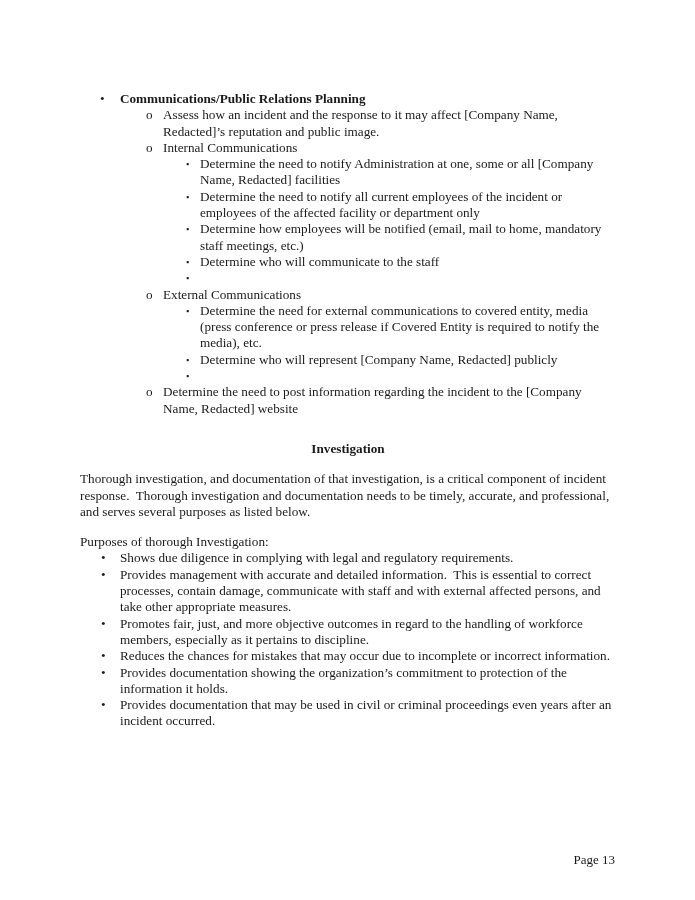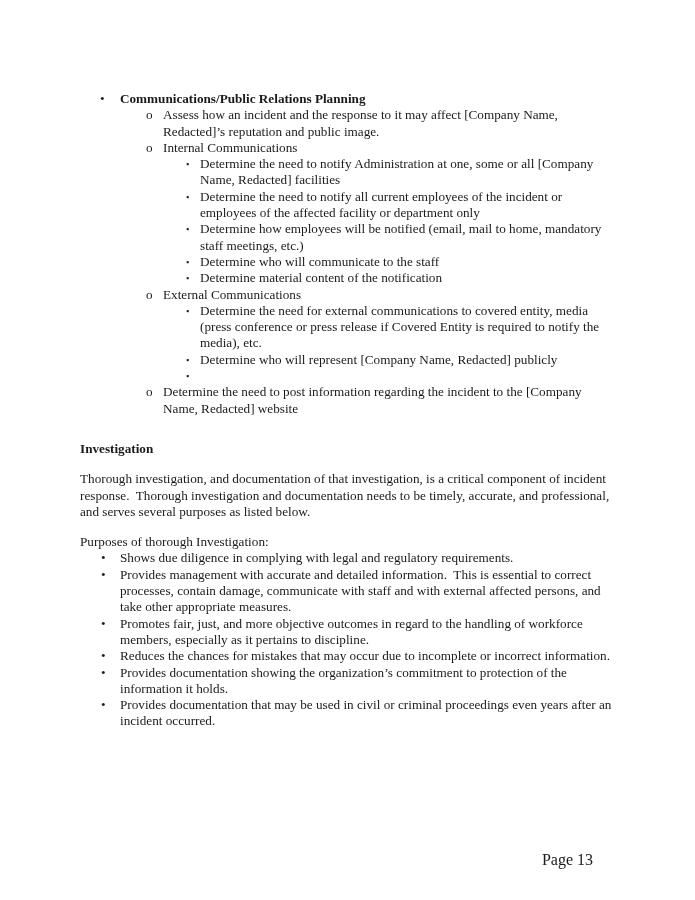--- a/index.html
+++ b/index.html
@@ -34,32 +34,33 @@
   .l3 .m  { margin-left: 106px; width: 14px; font-size: 8.5px; }
   .p1 .m  { margin-left: 21px;  width: 19px; }
   .t {
     flex: 1 1 auto;
     white-space: pre-wrap;
   }
   .bold { font-weight: bold; }
   .underline { }
   .section-heading {
     margin: 24px 0 14px 0;
+    text-align: center;
     font-weight: bold;
   }
   p.para {
     margin: 0;
     white-space: pre-wrap;
   }
   p.para.spaced-before { margin-top: 14px; }
   .footer {
     position: absolute;
     top: 853px;
-    right: 102px;
-    font-size: 16px;
+    right: 80px;
+    font-size: 13px;
     line-height: 14px;
   }
 </style>
 </head>
 <body>
 
 <div class="page">
   <div class="content">
 
     <div class="row l1">
@@ -88,21 +89,20 @@
     <div class="row l3">
       <span class="m">▪</span>
       <div class="t">Determine how employees will be notified (email, mail to home, mandatory staff meetings, etc.)</div>
     </div>
     <div class="row l3">
       <span class="m">▪</span>
       <div class="t">Determine who will communicate to the staff</div>
     </div>
     <div class="row l3">
       <span class="m">▪</span>
-      <div class="t">Determine material content of the notification</div>
     </div>
 
     <div class="row l2">
       <span class="m">o</span>
       <div class="t underline">External Communications</div>
     </div>
 
     <div class="row l3">
       <span class="m">▪</span>
       <div class="t">Determine the need for external communications to covered entity, media (press conference or press release if Covered Entity is required to notify the media), etc.</div>

